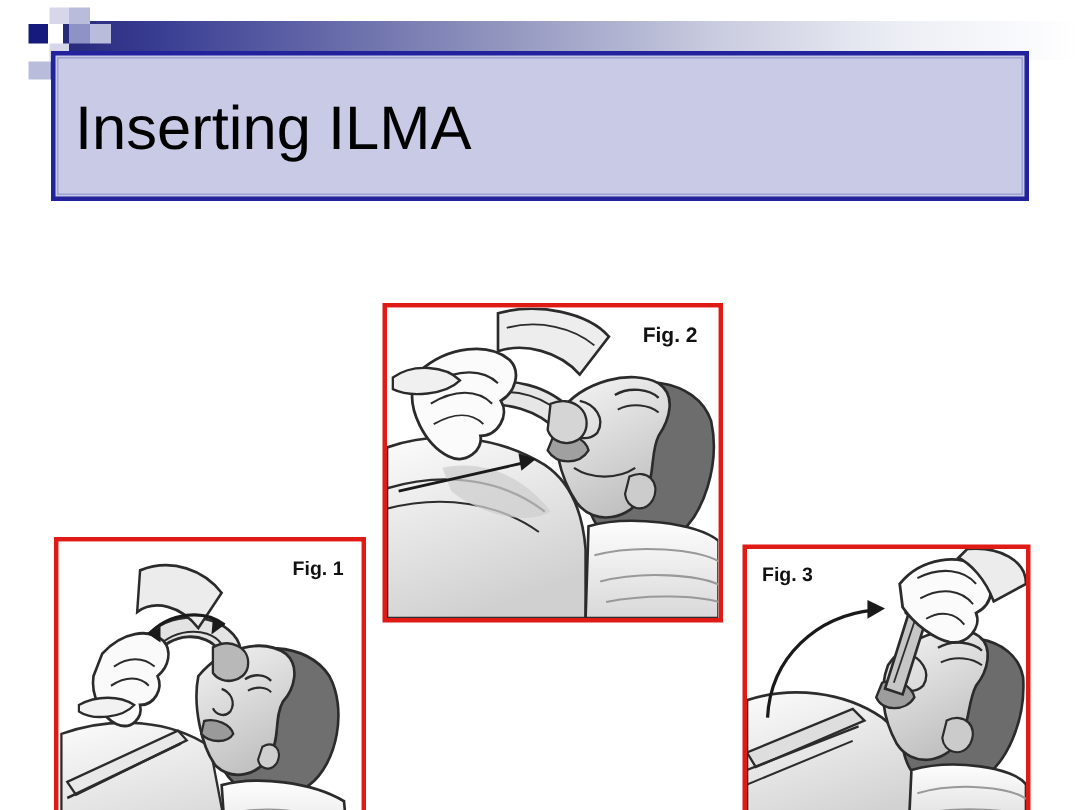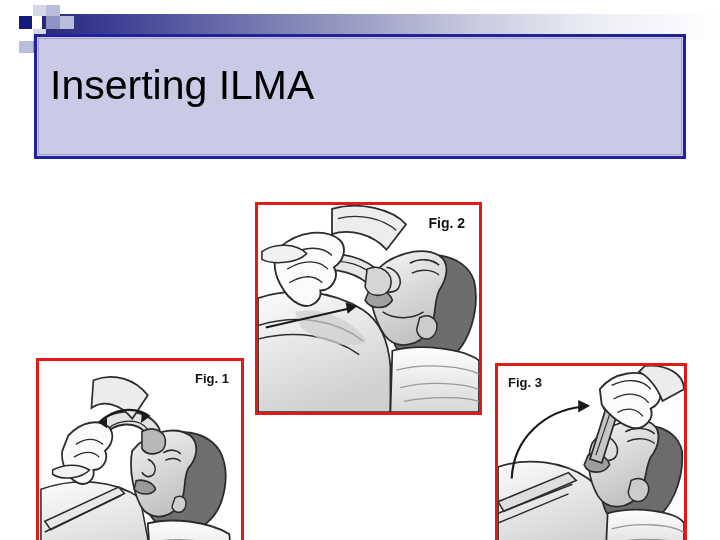--- a/index.html
+++ b/index.html
@@ -24,21 +24,21 @@
   }
   .sq-dark   { background: #161a7a; }
   .sq-mid    { background: #8e92c4; }
   .sq-light  { background: #b9bcdb; }
   .sq-pale   { background: #d6d8ea; }
 
   
   .title-box {
     position: absolute;
     left: 34px; top: 34px;
-    width: 652px; height: 125px;
+    width: 652px; height: 100px;
     background: #c9cbe6;
     border: 3px solid #22239c;
     box-sizing: border-box;
     box-shadow: inset 0 0 0 1px #c9cbe6, inset 0 0 0 2px #9ea2d0;
   }
   .title-text {
     position: absolute;
     left: 13px; top: 28px;
     font-size: 41px;
     line-height: 1;

